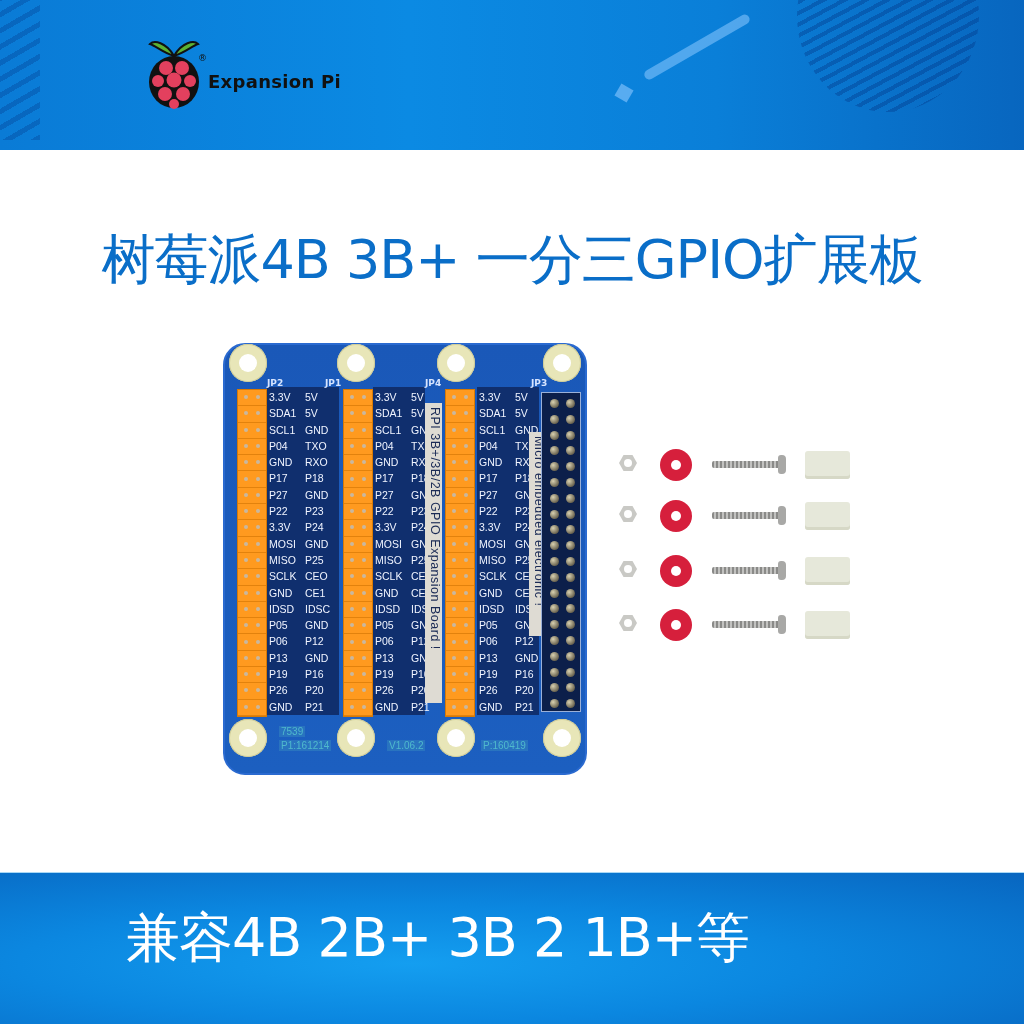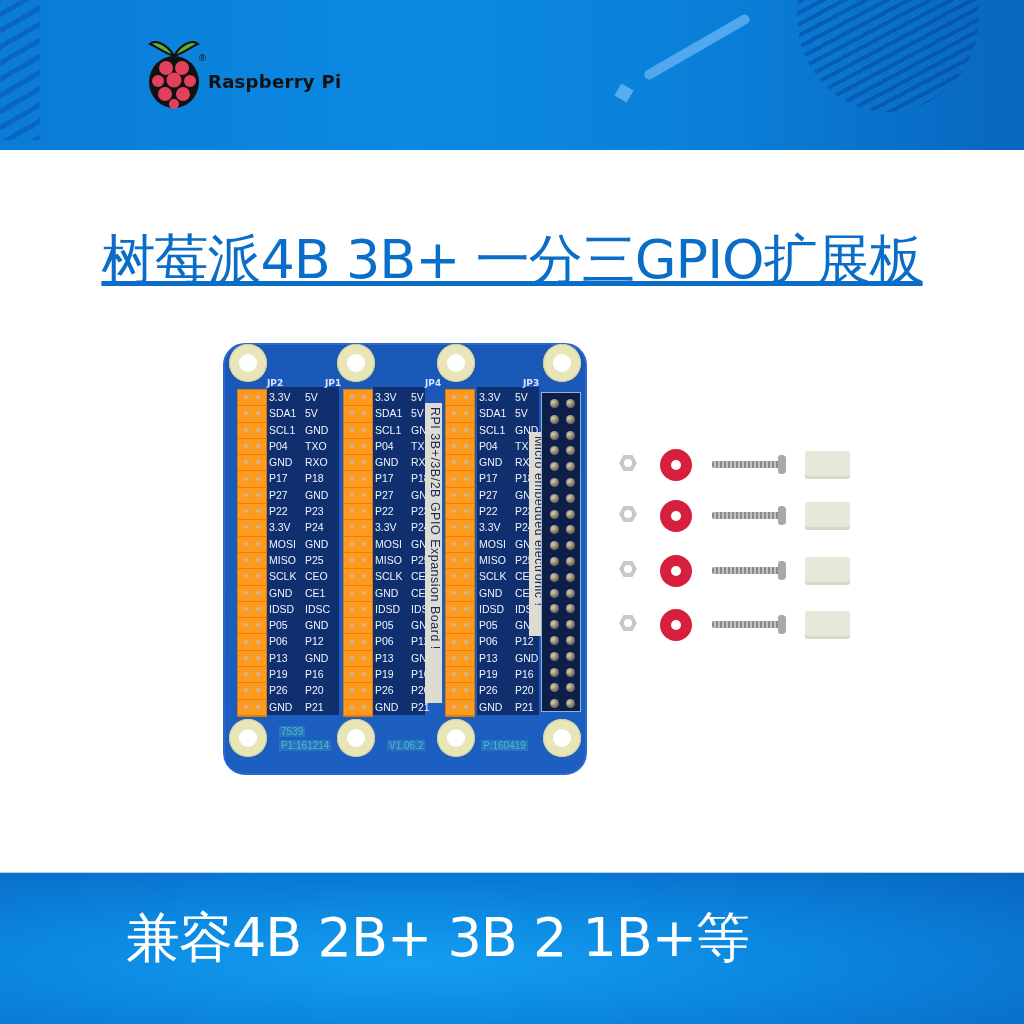--- a/index.html
+++ b/index.html
@@ -43,21 +43,21 @@
   .rpi-text {
     position: absolute; left: 208px; top: 71px; font-family: "DejaVu Sans", sans-serif;
     font-weight: bold; font-size: 18px; color: #111; letter-spacing: 0.3px;
   }
   .rpi-reg { position: absolute; left: 198px; top: 53px; font-size: 9px; color: #111; }
 
   
   .main-title {
     position: absolute; left: 0; top: 225px; width: 1024px; text-align: center;
     color: #0a6ec8; font-size: 54px; font-family: "DejaVu Sans", sans-serif;
-    letter-spacing: -1px; line-height: 70px; text-decoration: underline;
+    letter-spacing: -1px; line-height: 70px;
   }
 
   
   .board {
     position: absolute; left: 223px; top: 343px; width: 364px; height: 432px;
     background: linear-gradient(180deg, #1a58b8 0%, #1c5fc0 100%);
     border-radius: 22px 22px 22px 22px;
     border: 2px solid #2a6ad0;
   }
   .hole {
@@ -143,21 +143,21 @@
         <circle cx="36" cy="34" r="7"></circle>
       <circle cx="12" cy="47" r="6"></circle>
         <circle cx="28" cy="46" r="7.5"></circle>
         <circle cx="44" cy="47" r="6"></circle>
       <circle cx="19" cy="60" r="7"></circle>
         <circle cx="37" cy="60" r="7"></circle>
       <circle cx="28" cy="70" r="5"></circle>
     </g>
   </svg>
   <div class="rpi-reg">®</div>
-  <div class="rpi-text">Raspberry Pi</div>
+  <div class="rpi-text">Expansion Pi</div>
 </div>
 
 <div class="main-title">树莓派4B 3B+ 一分三GPIO扩展板</div>
 
 <div class="board">
   <div class="hole" style="left:4px;top:-1px"></div>
   <div class="hole" style="left:112px;top:-1px"></div>
   <div class="hole" style="left:212px;top:-1px"></div>
   <div class="hole" style="left:318px;top:-1px"></div>
   <div class="hole" style="left:4px;top:374px"></div>
@@ -165,21 +165,21 @@
   <div class="hole" style="left:212px;top:374px"></div>
   <div class="hole" style="left:318px;top:374px"></div>
 
   <div class="label-strip" style="left:42px;top:42px;width:72px;height:328px"></div>
   <div class="label-strip" style="left:148px;top:42px;width:52px;height:328px"></div>
   <div class="label-strip" style="left:252px;top:42px;width:62px;height:328px"></div>
 
   <div class="jp-label" style="left:42px;top:33px">JP2</div>
   <div class="jp-label" style="left:100px;top:33px">JP1</div>
   <div class="jp-label" style="left:200px;top:33px">JP4</div>
-  <div class="jp-label" style="left:298px;top:33px">JP3</div>
+  <div class="jp-label" style="left:306px;top:33px">JP3</div>
 
   <div class="header-orange" style="left:12px;top:44px;height:328px" id="hdr1">
       <div class="pin-row" style="top: 0px;"></div>
       <div class="pin-row" style="top: 16.3px;"></div>
       <div class="pin-row" style="top: 32.6px;"></div>
       <div class="pin-row" style="top: 48.9px;"></div>
       <div class="pin-row" style="top: 65.2px;"></div>
       <div class="pin-row" style="top: 81.5px;"></div>
       <div class="pin-row" style="top: 97.8px;"></div>
       <div class="pin-row" style="top: 114.1px;"></div>

